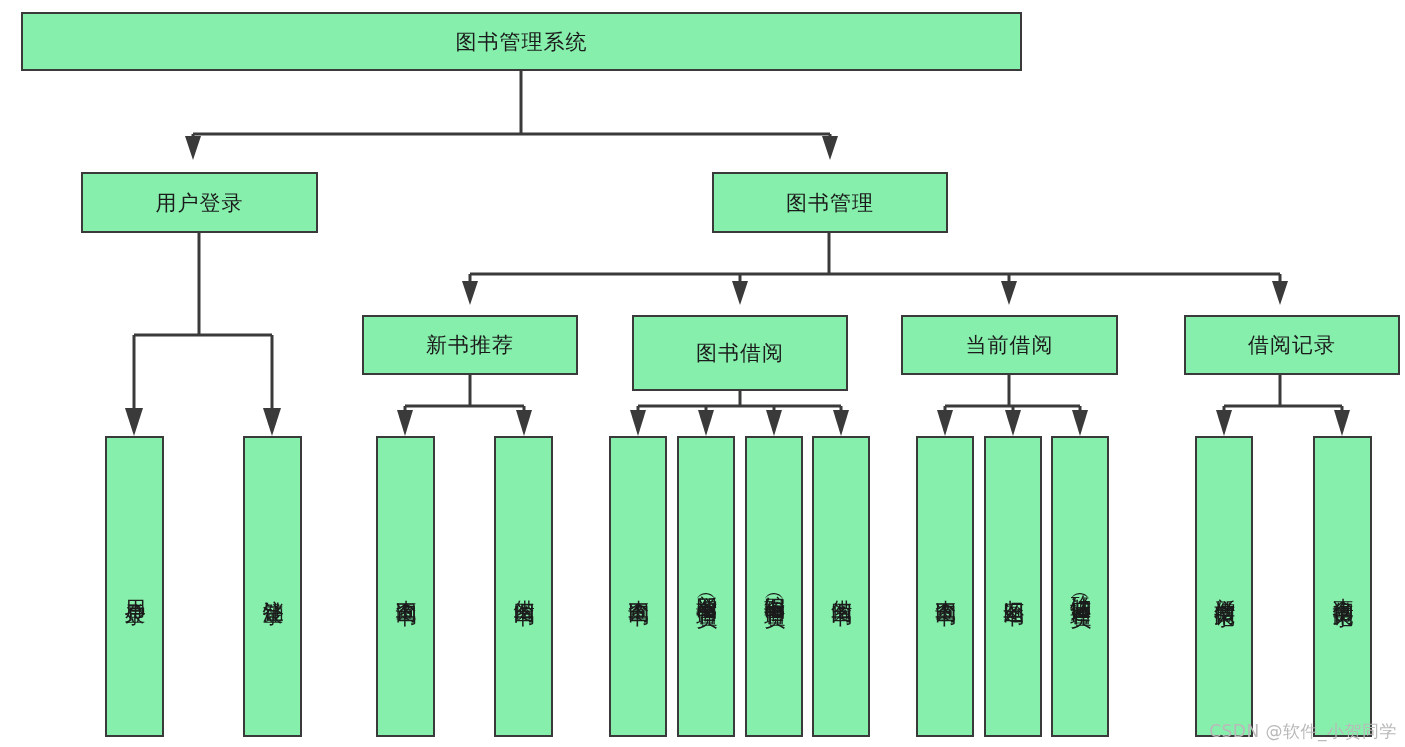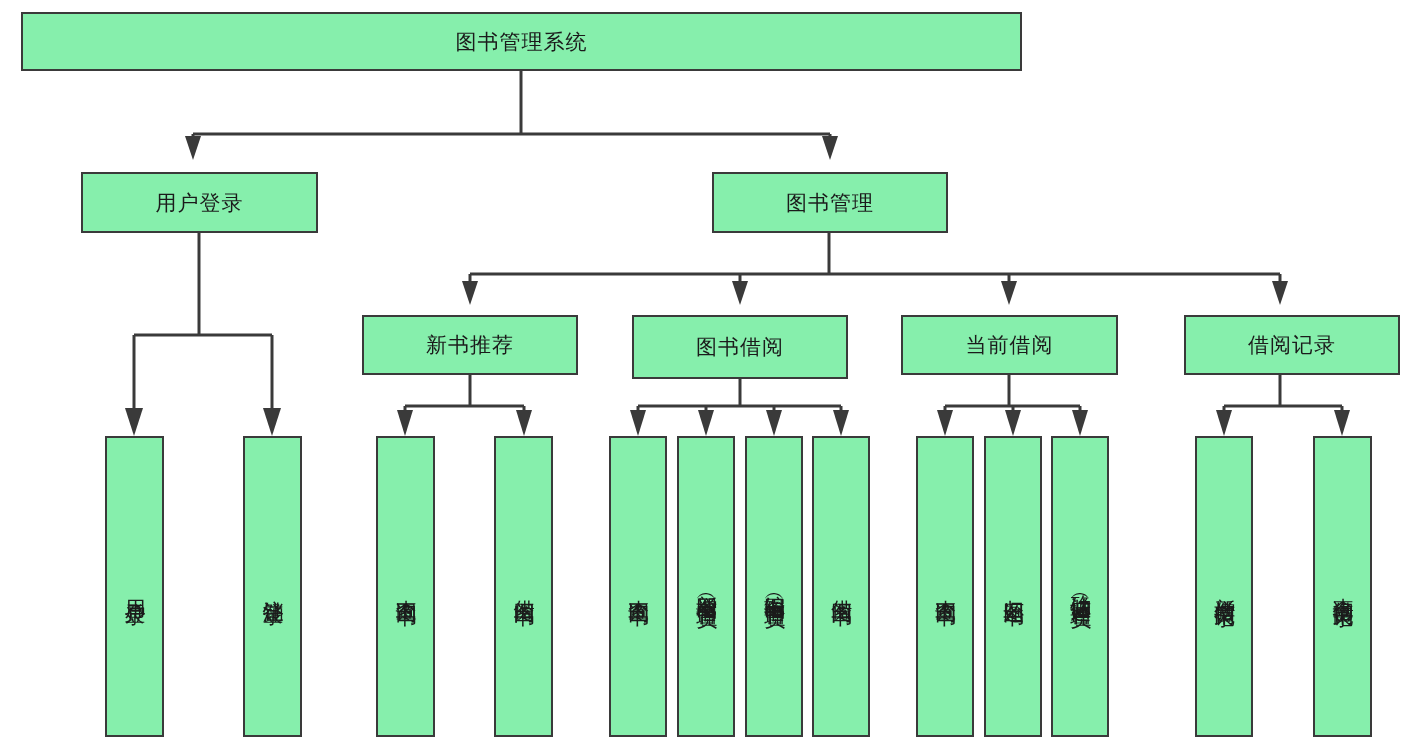--- a/index.html
+++ b/index.html
@@ -139,21 +139,21 @@
   <div class="node h" style="left:81px; top:172px; width:237px; height:61px;">
     <span>用户登录</span>
   </div>
   <div class="node h" style="left:362px; top:315px; width:216px; height:60px;">
     <span>新书推荐</span>
   </div>
 
   <div class="node h" style="left:712px; top:172px; width:236px; height:61px;">
     <span>图书管理</span>
   </div>
-  <div class="node h" style="left:632px; top:315px; width:216px; height:64px;">
+  <div class="node h" style="left:632px; top:315px; width:216px; height:76px;">
     <span>图书借阅</span>
   </div>
   <div class="node h" style="left:901px; top:315px; width:217px; height:60px;">
     <span>当前借阅</span>
   </div>
   <div class="node h" style="left:1172px; top:315px; width:216px; height:60px;margin-left:12px;">
     <span>借阅记录</span>
   </div>
 
   <div class="node v" style="left:105px; top:436px; width:59px; height:301px;">
@@ -193,14 +193,15 @@
     <span class="vtext">确认归还（管理员）</span>
   </div>
 
   <div class="node v" style="left:1195px; top:436px; width:58px; height:301px;">
     <span class="vtext">新增借阅记录</span>
   </div>
   <div class="node v" style="left:1313px; top:436px; width:59px; height:301px;">
     <span class="vtext">查询借阅记录</span>
   </div>
 
+  <div class="watermark">CSDN @软件_小贺同学</div>
 
 </div>
 
 </body></html>

